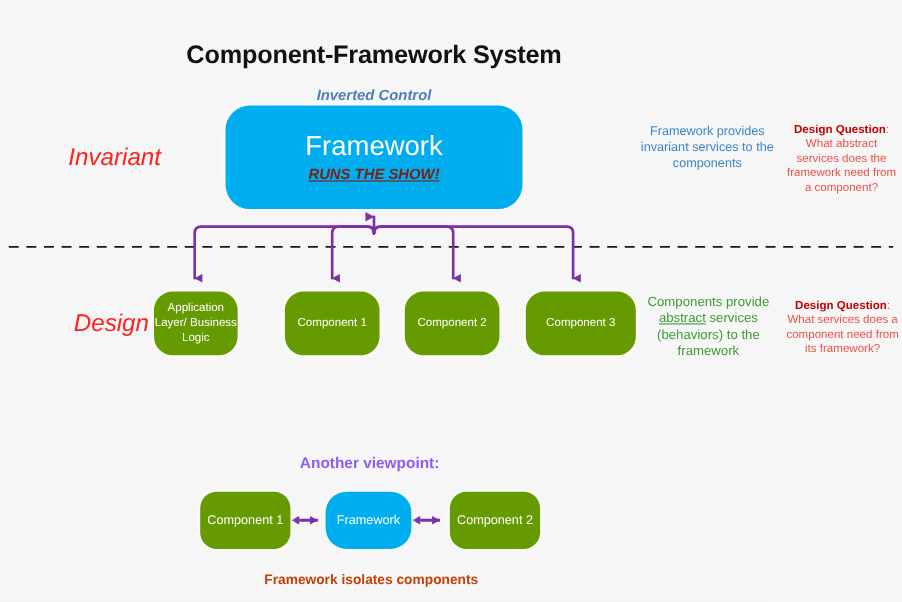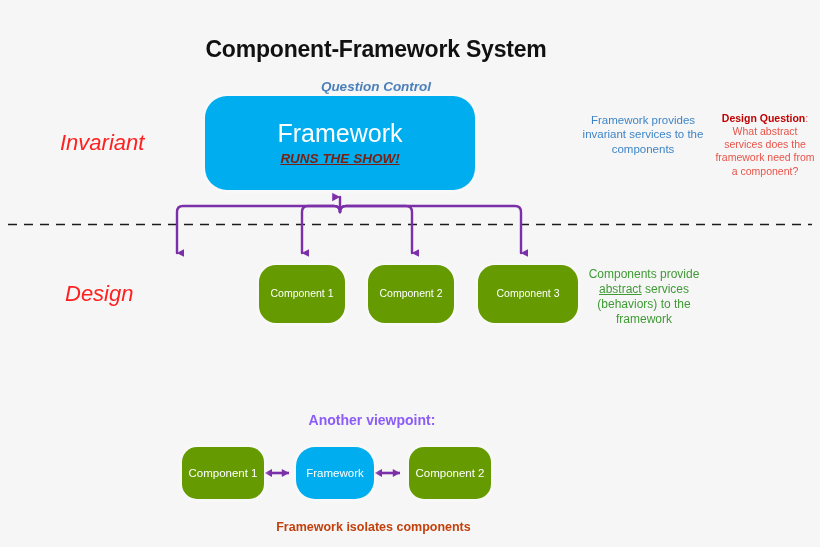--- a/index.html
+++ b/index.html
@@ -5,33 +5,33 @@
   html,body{margin:0;padding:0;}
   body{
     width:820px;height:547px;
     background:#f6f6f6;
     font-family:"Liberation Sans", sans-serif;
     position:relative;overflow:hidden;
   }
   #stage{position:absolute;inset:0;}
 
   
-  .abs{position:absolute;padding-left:36px;}
+  .abs{position:absolute;}
 
   #page-title{
     left:0;top:36px;width:680px;text-align:center;
     font-size:23px;font-weight:bold;color:#111;letter-spacing:-.2px;
   }
   #inverted-control{
     left:205px;top:79px;width:270px;text-align:center;
     font-size:13.5px;font-weight:bold;font-style:italic;color:#4a7fba;
   }
 
   .side-label{
-    font-size:22px;font-style:italic;color:#ff2020;
+    font-size:22px;font-style:italic;color:#ff2020;margin-left:38px;
   }
   #label-invariant{left:24px;top:130px;}
   #label-variant{left:29px;top:281px;}
 
   
   .node{
     position:absolute;display:flex;align-items:center;justify-content:center;
     text-align:center;color:#ffffff;box-sizing:border-box;
     box-shadow:0 0 6px rgba(255,255,255,.9);
   }
@@ -94,21 +94,21 @@
 
   svg{position:absolute;left:0;top:0;pointer-events:none;}
 </style>
 </head>
 <body>
 
 <div id="stage">
 
   <div class="abs" id="page-title">Component-Framework System</div>
 
-  <div class="abs" id="inverted-control">Question Control</div>
+  <div class="abs" id="inverted-control">Inverted Control</div>
 
   <div class="abs side-label" id="label-invariant">Invariant</div>
   <div class="abs side-label" id="label-variant">Design</div>
 
   <svg width="820" height="547">
     <defs>
       <marker id="ah-down" markerWidth="10" markerHeight="10" refX="5" refY="8" orient="auto" markerUnits="userSpaceOnUse">
         <path d="M1.2,1 L5,8.4 L8.8,1 Z" fill="#7b2fa8"></path>
       </marker>
       <marker id="ah-up" markerWidth="11" markerHeight="11" refX="5.5" refY="9" orient="auto" markerUnits="userSpaceOnUse">
@@ -139,20 +139,23 @@
       <line x1="272" y1="473" x2="289" y2="473" marker-start="url(#ah-l)" marker-end="url(#ah-r)"></line>
       <line x1="382" y1="473" x2="400" y2="473" marker-start="url(#ah-l)" marker-end="url(#ah-r)"></line>
     </g>
   </svg>
 
   <div class="node node-fw" id="framework-box">
     <span class="fw-title">Framework</span>
     <span class="fw-sub">RUNS THE SHOW!</span>
   </div>
 
+  <div class="node node-cp comp-main" id="comp-app">
+    <span>Application Layer/ Business Logic</span>
+  </div>
   <div class="node node-cp comp-main" id="comp-1">
     <span>Component 1</span>
   </div>
   <div class="node node-cp comp-main" id="comp-2">
     <span>Component 2</span>
   </div>
   <div class="node node-cp comp-main" id="comp-3">
     <span>Component 3</span>
   </div>
 
@@ -161,20 +164,24 @@
 
   <div class="annot" id="annot-dq1">
     <span class="dq-head">Design Question</span><span>:</span>
     <span>What abstract services does the framework need from a component?</span>
   </div>
 
   <div class="annot" id="annot-cp">
     <span>Components provide </span><span class="u">abstract</span><span> services (behaviors) to the framework</span>
   </div>
 
+  <div class="annot" id="annot-dq2">
+    <span class="dq-head">Design Question</span><span>:</span>
+    <span>What services does a component need from its framework?</span>
+  </div>
 
   <div class="abs" id="another-viewpoint">Another viewpoint:</div>
 
   <div class="node node-cp comp-bottom" id="b-comp-1">
     <span>Component 1</span>
   </div>
   <div class="node node-fw" id="b-framework">
     <span>Framework</span>
   </div>
   <div class="node node-cp comp-bottom" id="b-comp-2">

